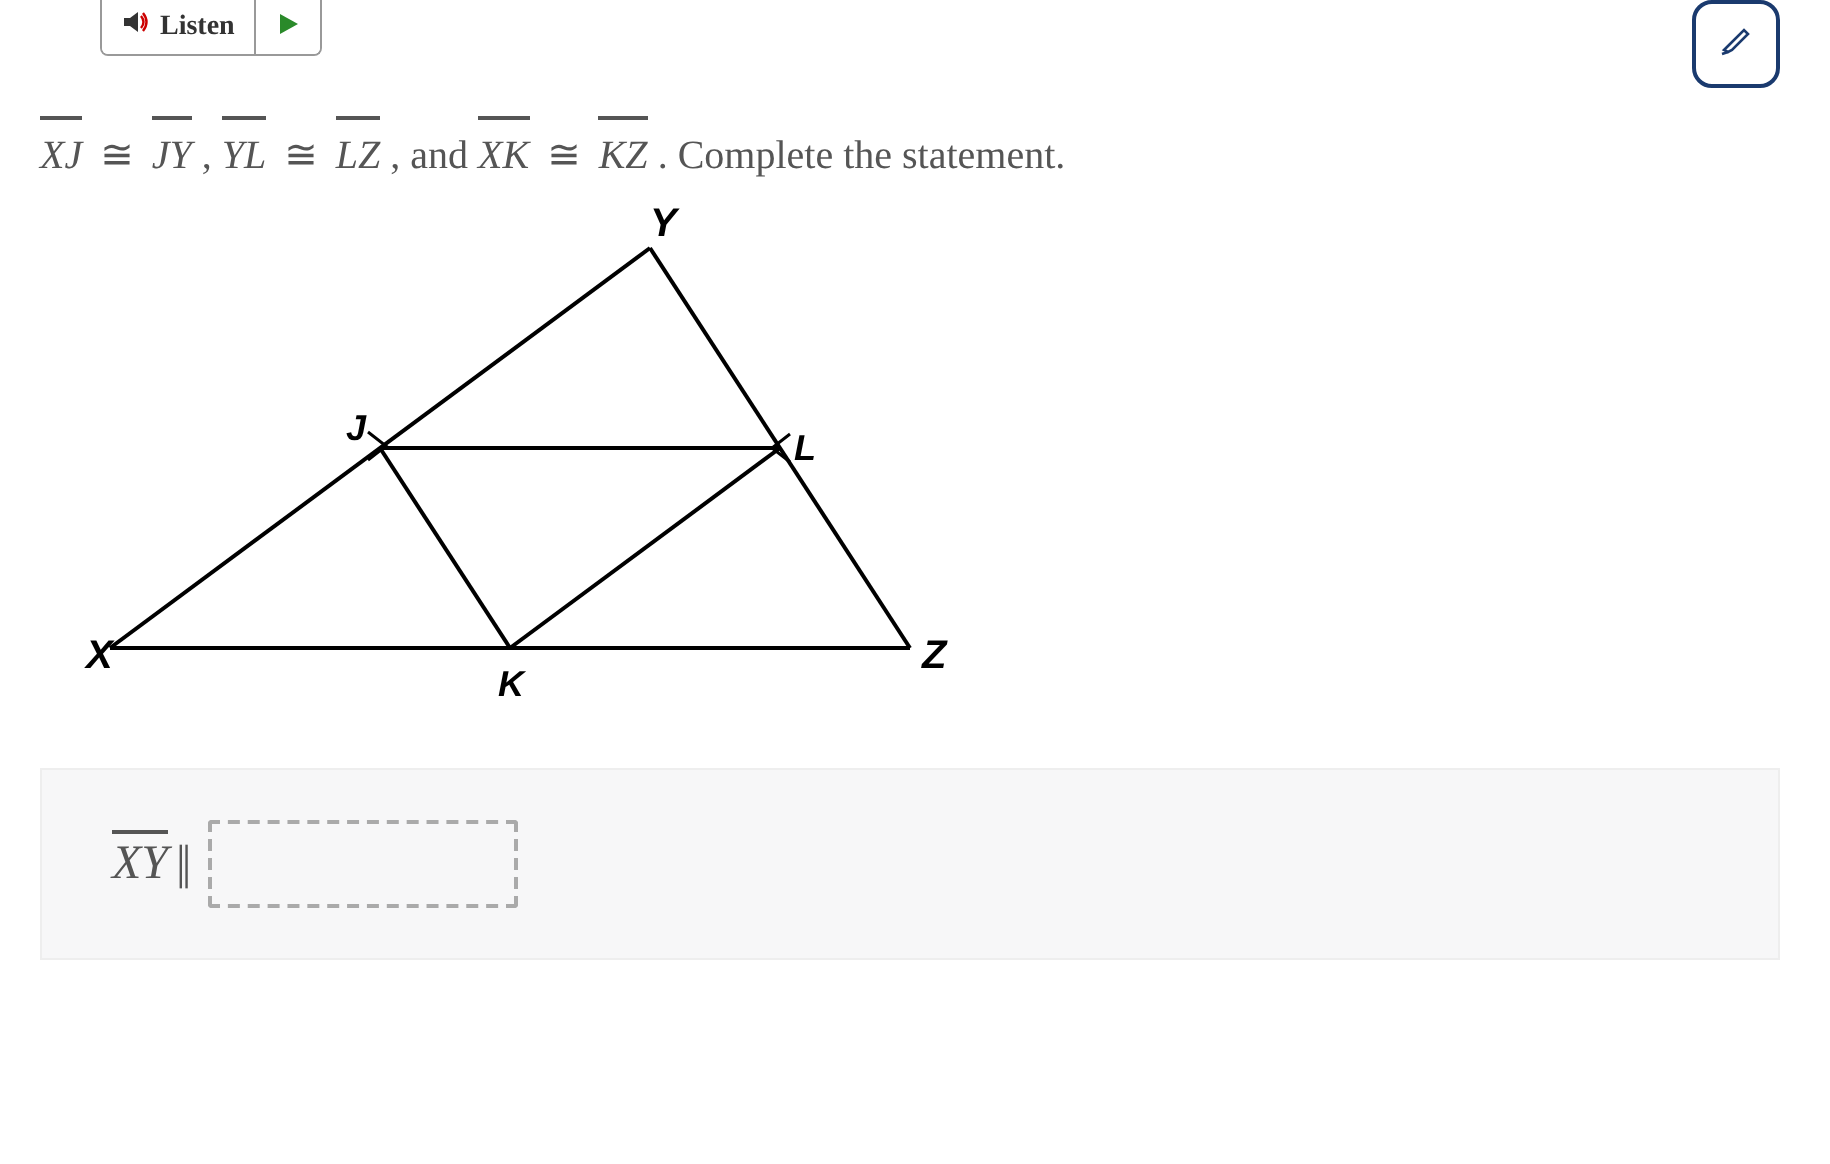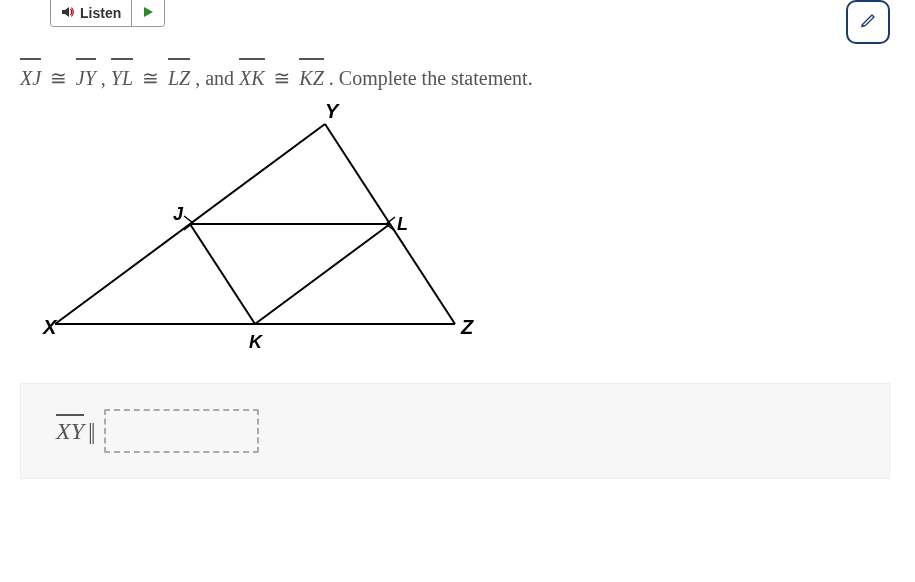--- a/index.html
+++ b/index.html
@@ -24,21 +24,21 @@
       border-radius: 0 0 4px 4px;
       overflow: hidden;
       background: #fff;
     }
     .listen-btn {
       display: flex;
       align-items: center;
       padding: 4px 10px;
       border-right: 1px solid #999;
       background: #fff;
-      font-family: Liberation Sans, sans-serif;
+      font-family: Liberation Serif, serif;
       font-size: 14px;
       font-weight: bold;
       color: #333;
       gap: 5px;
     }
     .play-btn {
       display: flex;
       align-items: center;
       justify-content: center;
       padding: 4px 10px;

